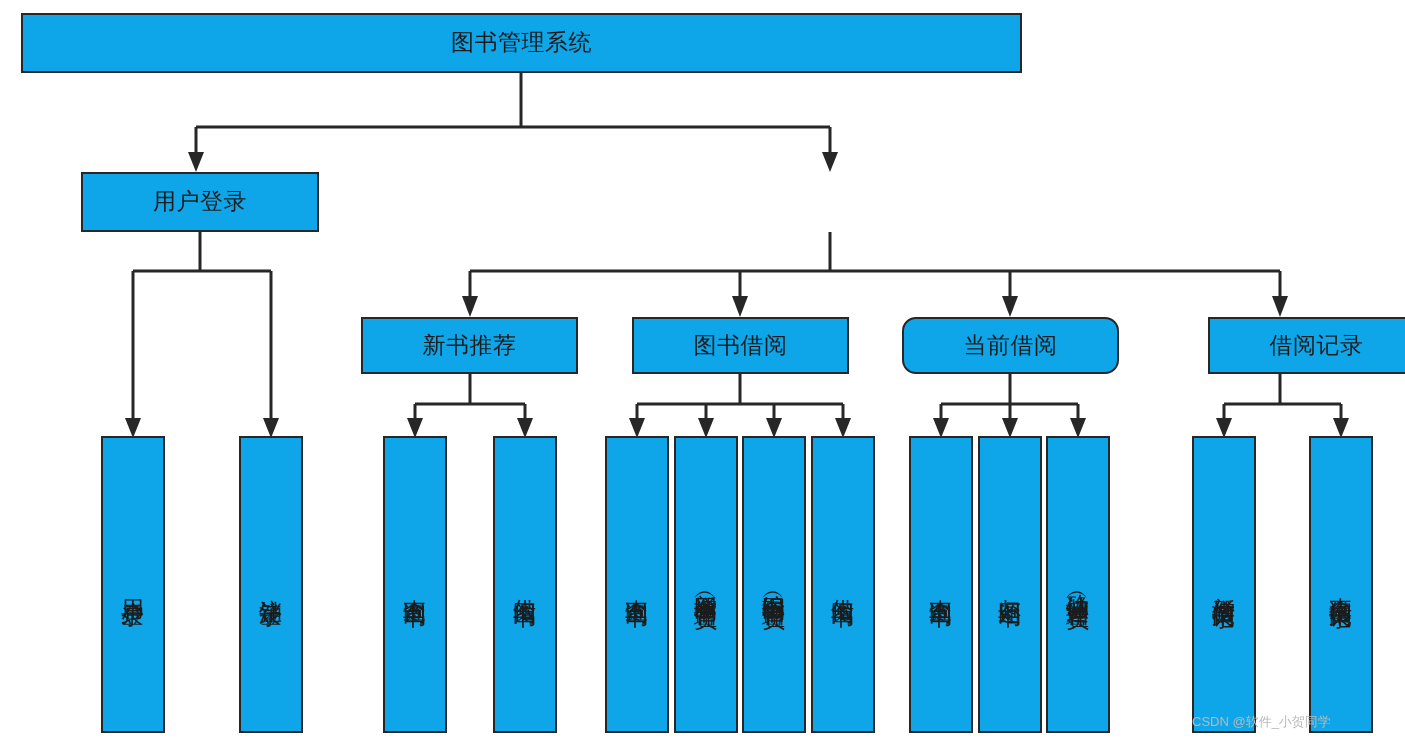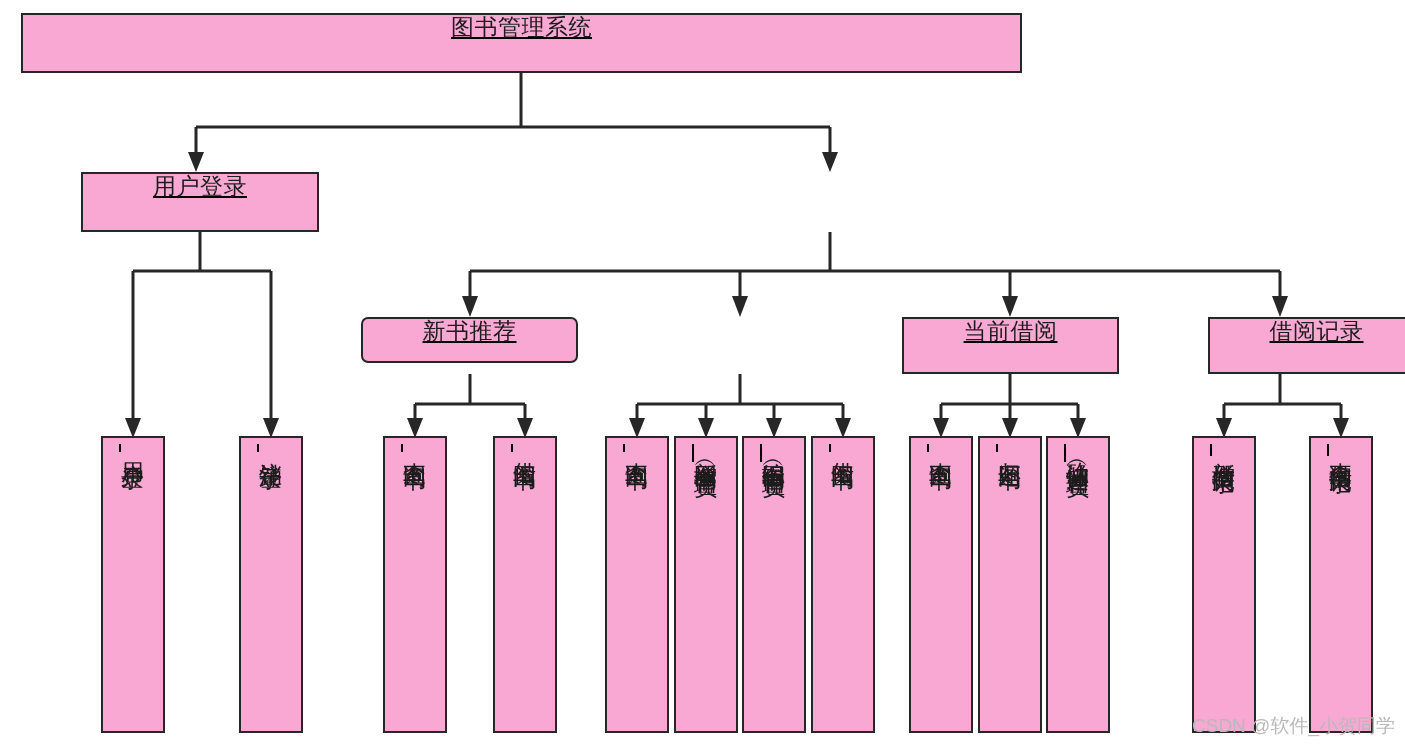--- a/index.html
+++ b/index.html
@@ -22,27 +22,26 @@
     position: absolute;
     left: 0;
     top: 0;
     width: 1405px;
     height: 747px;
     pointer-events: none;
   }
   .node {
     position: absolute;
     box-sizing: border-box;
-    background: #f9a8d4;
+    background: #0ea5e9;
     border: 2px solid #272727;
     display: flex;
-    align-items: flex-start;
+    align-items: center;
     justify-content: center;
     z-index: 3;
-    text-decoration: underline;
   }
   .node-h .label {
     font-size: 23px;
     line-height: 1.1;
     color: #1c1c1c;
     letter-spacing: 0.5px;
     white-space: nowrap;
   }
   .node-v {
     padding: 6px 0;
@@ -54,21 +53,21 @@
     writing-mode: vertical-rl;
     text-orientation: upright;
     letter-spacing: 2px;
     white-space: nowrap;
     max-height: 100%;
   }
   #watermark {
     position: absolute;
     left: 1192px;
     top: 713px;
-    font-size: 19px;
+    font-size: 13px;
     color: #b9b9b9;
     white-space: nowrap;
     z-index: 6;
   }
 </style>
 </head>
 <body>
 
 <div id="canvas">
 
@@ -176,26 +175,29 @@
 
   <div class="node node-h" style="left:21px; top:13px; width:1001px; height:60px;">
     <span class="label">图书管理系统</span>
   </div>
 
   <div class="node node-h" style="left:81px; top:172px; width:238px; height:60px;">
     <span class="label">用户登录</span>
   </div>
 
 
-  <div class="node node-h" style="left:361px; top:317px; width:217px; height:46px;border-radius:7px;">
+  <div class="node node-h" style="left:361px; top:317px; width:217px; height:57px;">
     <span class="label">新书推荐</span>
   </div>
 
-
-  <div class="node node-h" style="left:902px; top:317px; width:217px; height:57px;">
+  <div class="node node-h" style="left:632px; top:317px; width:217px; height:57px;">
+    <span class="label">图书借阅</span>
+  </div>
+
+  <div class="node node-h" style="left:902px; top:317px; width:217px; height:57px;border-radius:14px;">
     <span class="label">当前借阅</span>
   </div>
 
   <div class="node node-h" style="left:1172px; top:317px; width:217px; height:57px;margin-left:36px;">
     <span class="label">借阅记录</span>
   </div>
 
   <div class="node node-v" style="left:101px; top:436px; width:64px; height:297px;">
     <span class="label">用户登录</span>
   </div>

